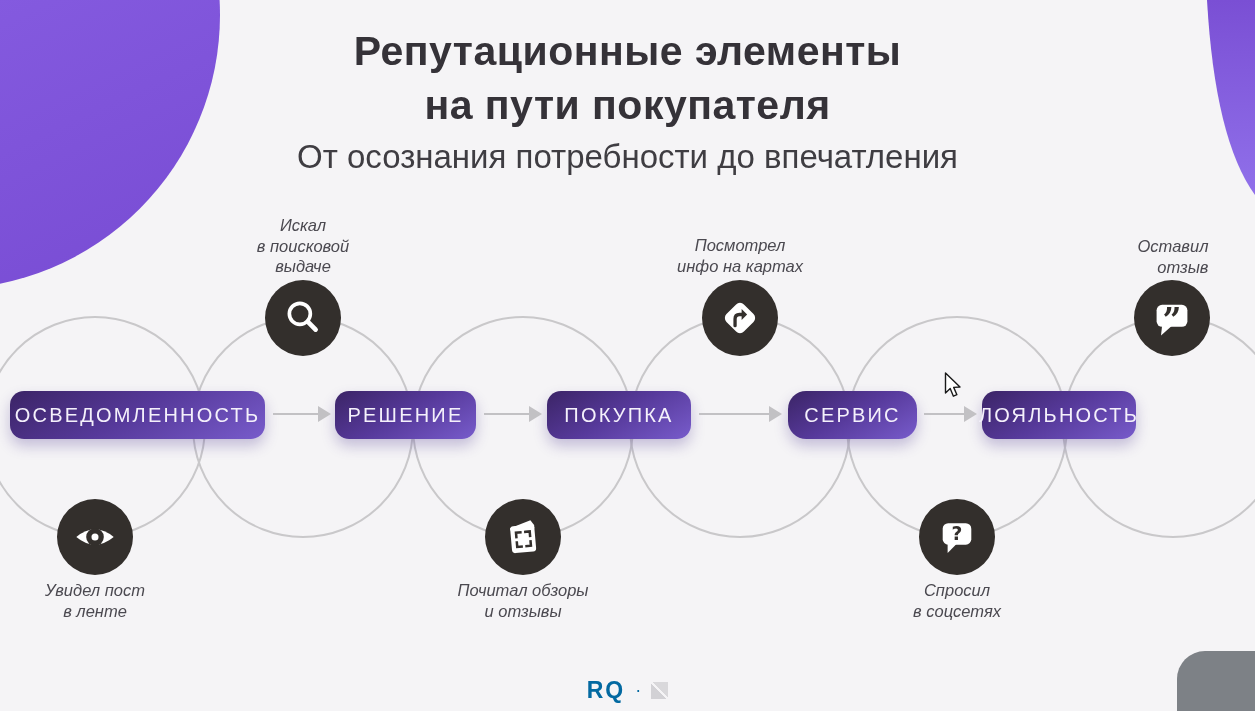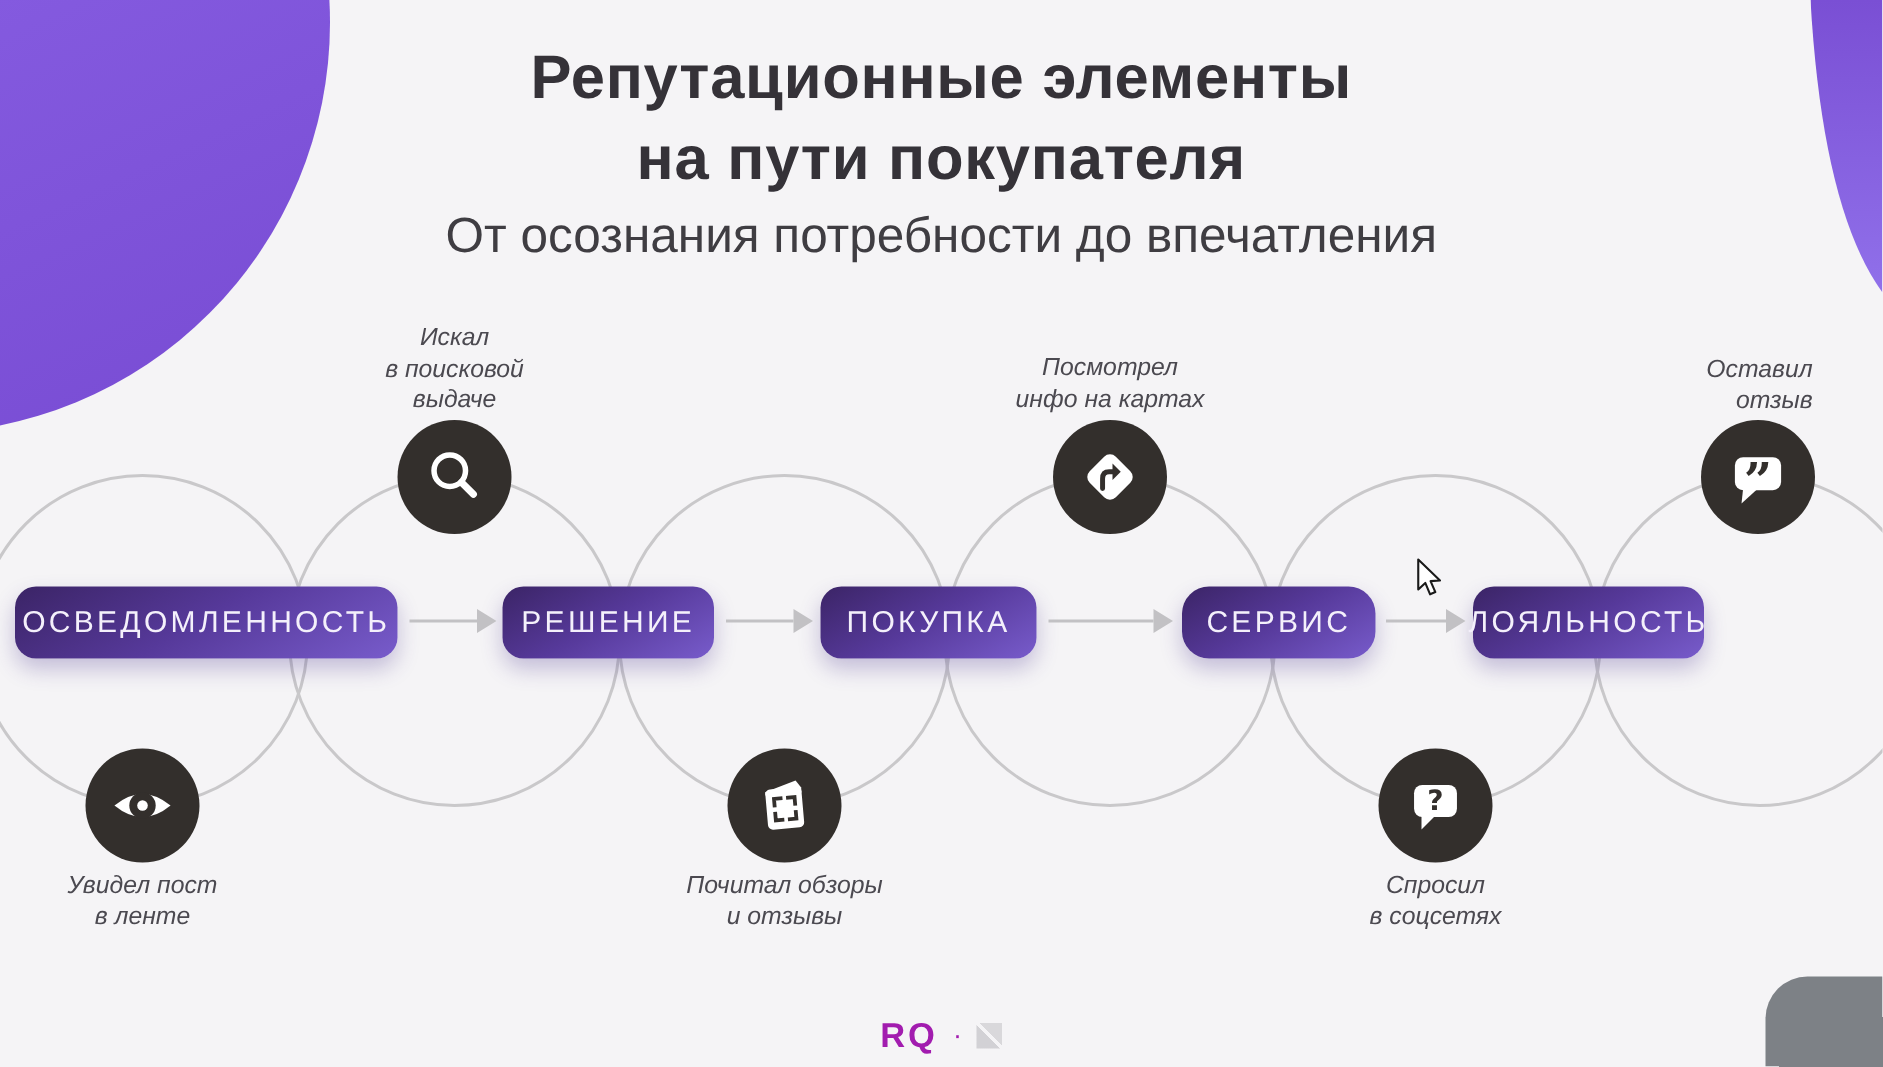--- a/index.html
+++ b/index.html
@@ -119,21 +119,21 @@
   .lb-reviews { left: 523px;  top: 580px; }
   .lb-maps    { left: 740px;  top: 235px; }
   .lb-social  { left: 957px;  top: 580px; }
   .lb-quote   { left: 1173px; top: 236px; text-align: right; }
 
   
   .footer {
     left: 0; bottom: 7px; width: 1255px;
     display: flex; align-items: center; justify-content: center;
     gap: 10px;
-    color: #a21caf;
+    color: #0369a1;
     font-size: 23px; font-weight: 500;
     z-index: 2;
   }
   .footer .rq { letter-spacing: 2px; font-weight: 600; }
   .footer .dot { font-size: 18px; }
   .rbc-mark {
     display: inline-block; width: 17px; height: 17px;
     background: linear-gradient(45deg, #d2d1d5 46%, #f5f4f6 46%, #f5f4f6 55%, #d9d8db 55%);
   }
 

